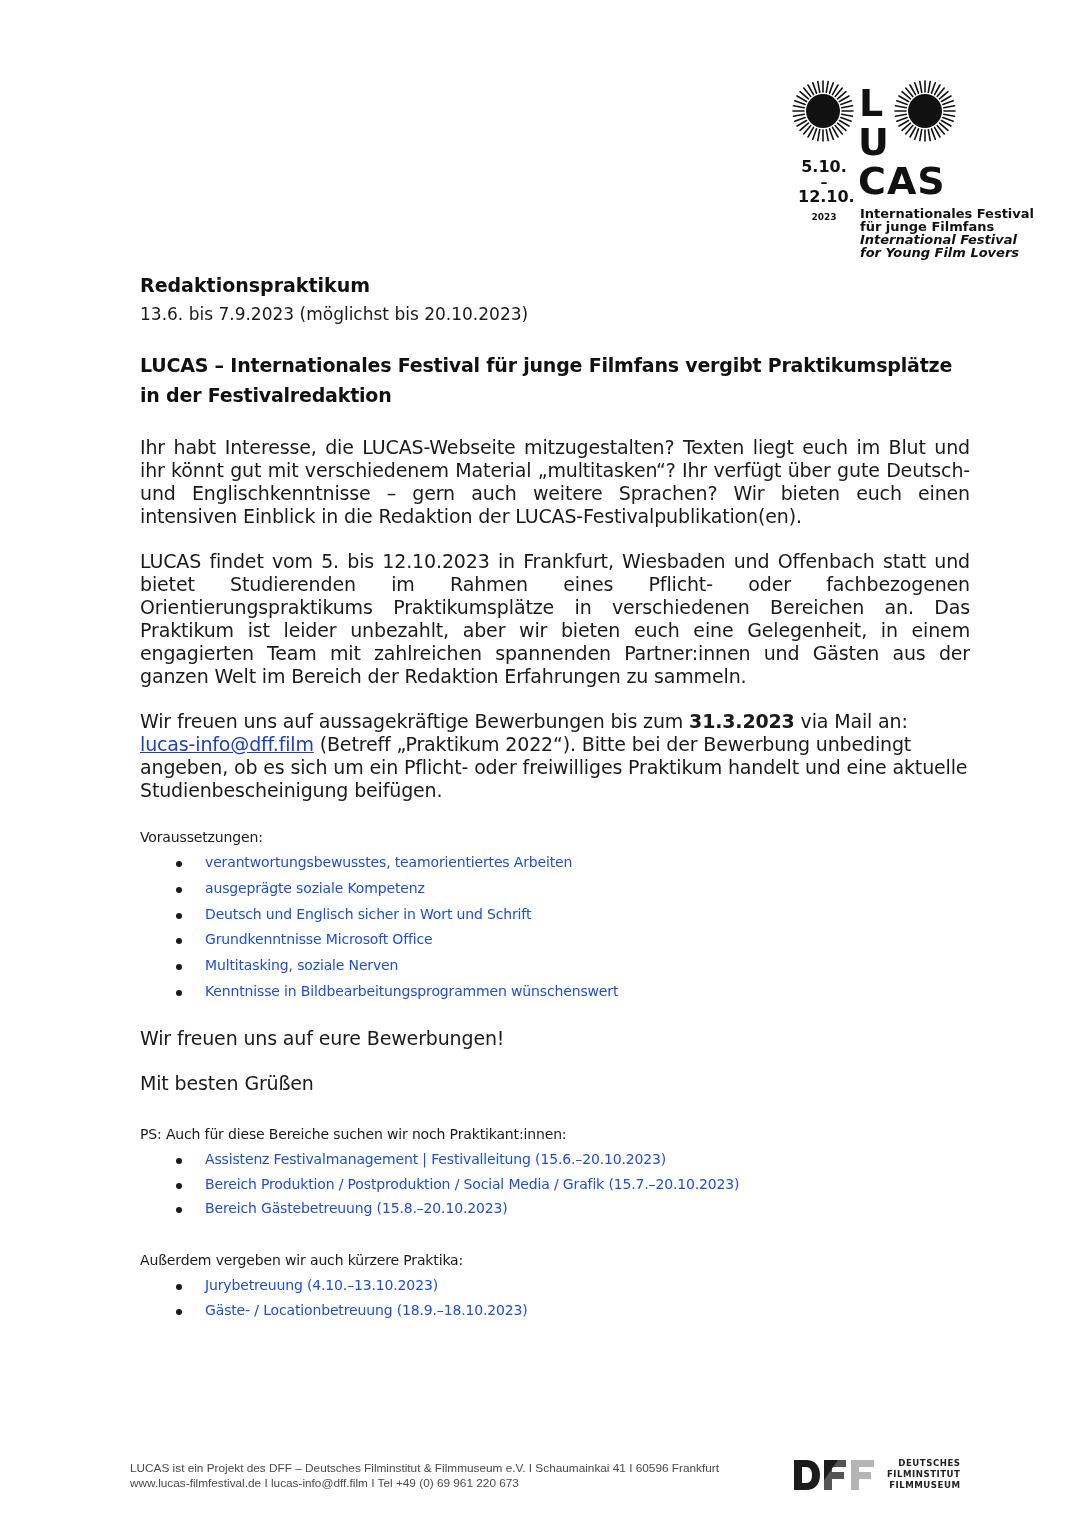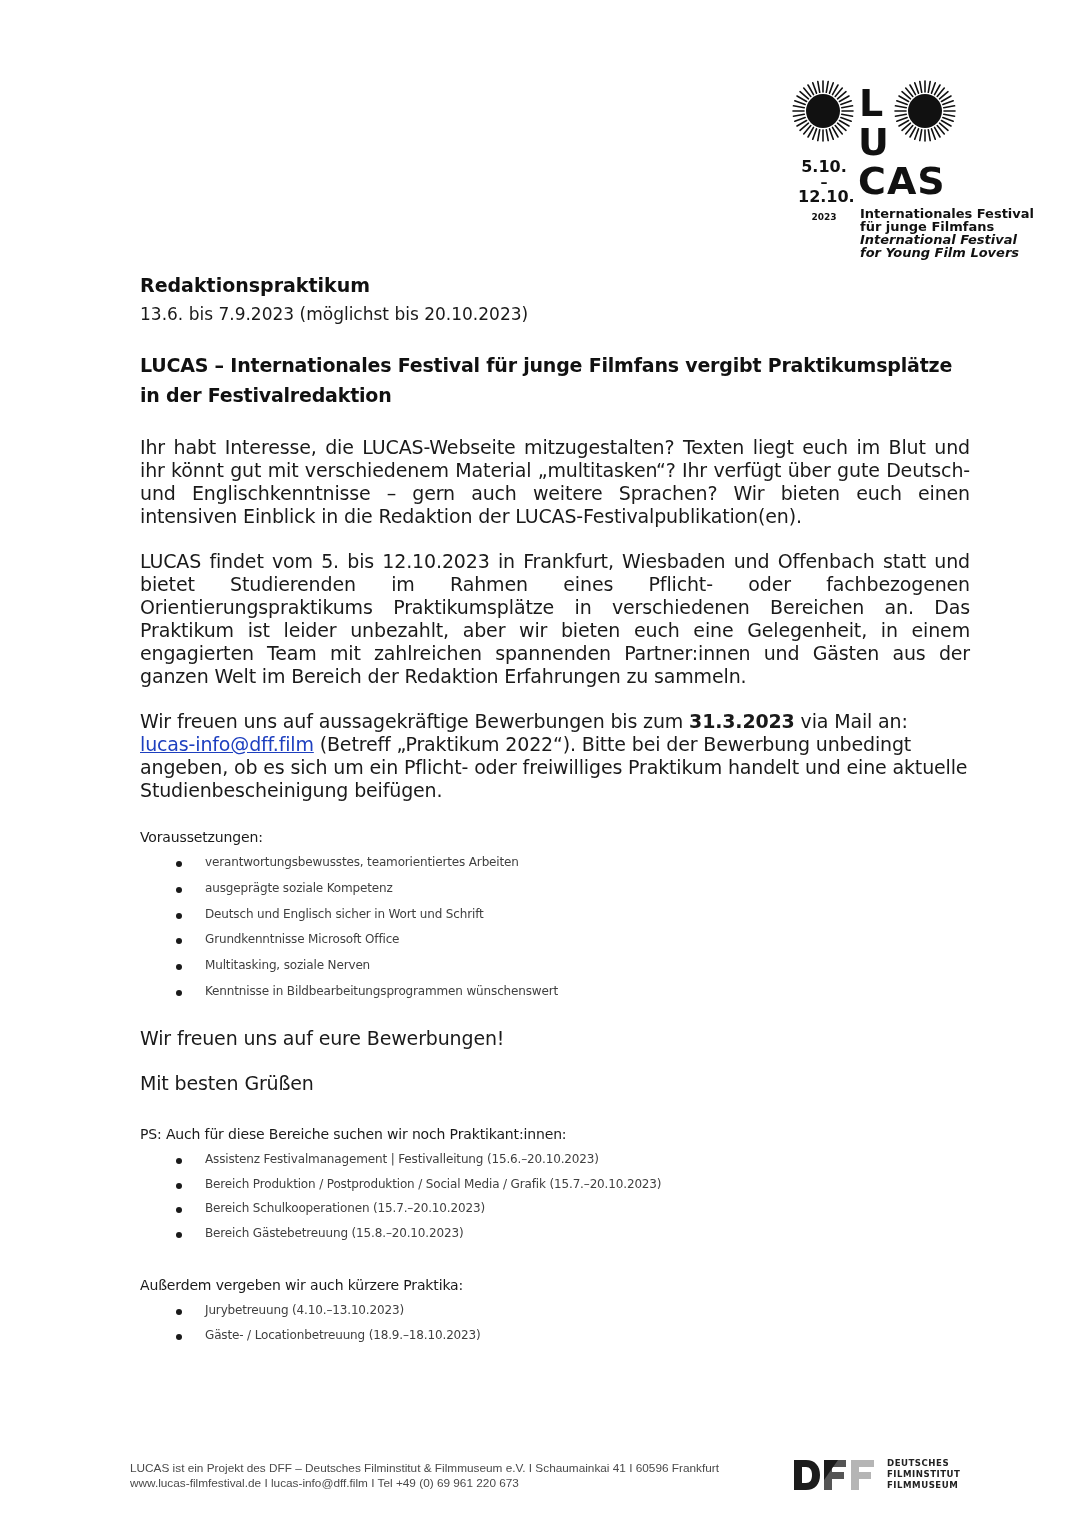--- a/index.html
+++ b/index.html
@@ -105,23 +105,23 @@
       color: #1a1a1a;
       letter-spacing: -0.15px;
     }
     ul.bullets {
       list-style: none;
       margin-left: 36px;
     }
     ul.bullets li {
       position: relative;
       padding-left: 29px;
-      font-size: 12px;
+      font-size: 14px;
       line-height: 25.8px;
-      color: #404040;
+      color: #1d4ed8;
       letter-spacing: -0.15px;
     }
     ul.bullets.tight li { line-height: 24.8px; }
     ul.bullets li::before {
       content: "";
       position: absolute;
       left: 0;
       top: 11px;
       width: 6px;
       height: 6px;
@@ -155,21 +155,21 @@
       position: absolute;
       left: 93px;
       top: 0;
       font-family: "DejaVu Sans", sans-serif;
       font-weight: bold;
       font-size: 8.6px;
       line-height: 11px;
       color: #222;
       letter-spacing: 0.5px;
     }
-    .dff-logo .dff-text span { display: block; }
+    .dff-logo .dff-text span { display: block; text-align: right; }
   </style>
 </head>
 <body>
 
 <div class="logo">
   <svg class="sun left" viewBox="0 0 62 62">
     <g transform="translate(31 31)">
       <circle r="17" fill="#111"></circle>
       <g stroke="#111" stroke-width="1.6" stroke-linecap="round">
         <line x1="0" y1="-19" x2="0" y2="-30"></line>
@@ -299,21 +299,20 @@
   <p class="para closing">Wir freuen uns auf eure Bewerbungen!</p>
 
   <p class="para signoff">
     <span>Mit besten Grüßen</span>
   </p>
 
   <div class="list-label" style="margin-top:26px">PS: Auch für diese Bereiche suchen wir noch Praktikant:innen:</div>
   <ul class="bullets tight">
     <li>Assistenz Festivalmanagement | Festivalleitung (15.6.–20.10.2023)</li>
     <li>Bereich Produktion / Postproduktion / Social Media / Grafik (15.7.–20.10.2023)</li>
-    <li>Bereich Schulkooperationen (15.7.–20.10.2023)</li>
     <li>Bereich Gästebetreuung (15.8.–20.10.2023)</li>
   </ul>
 
   <div class="list-label" style="margin-top:26px">Außerdem vergeben wir auch kürzere Praktika:</div>
   <ul class="bullets tight">
     <li>Jurybetreuung (4.10.–13.10.2023)</li>
     <li>Gäste- / Locationbetreuung (18.9.–18.10.2023)</li>
   </ul>
 </div>
 

